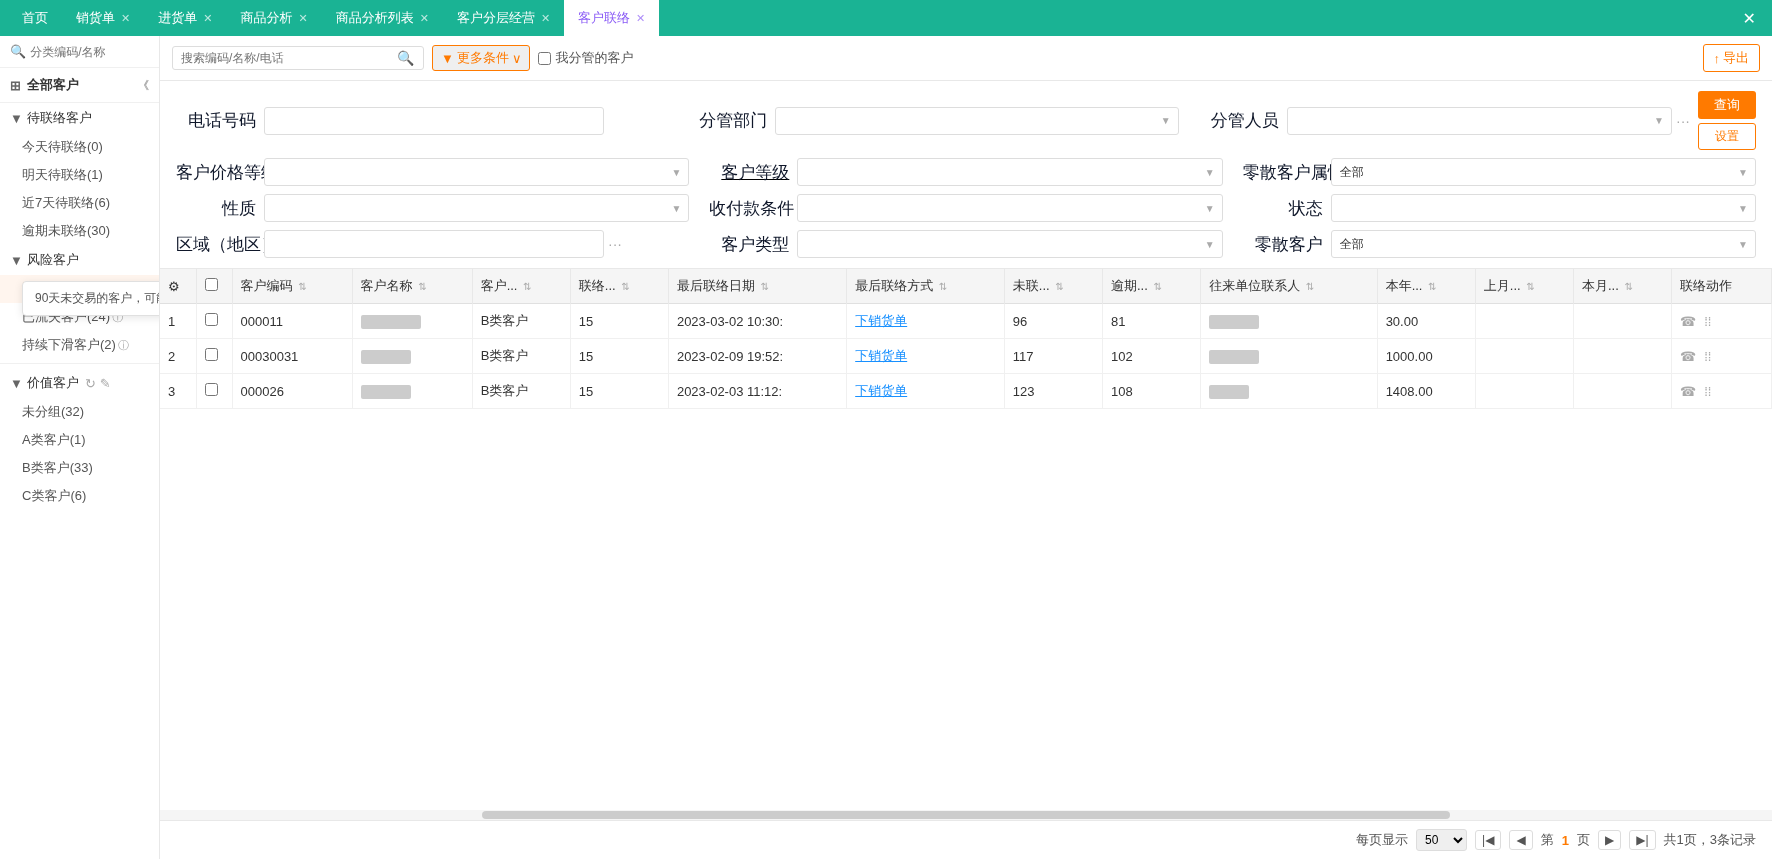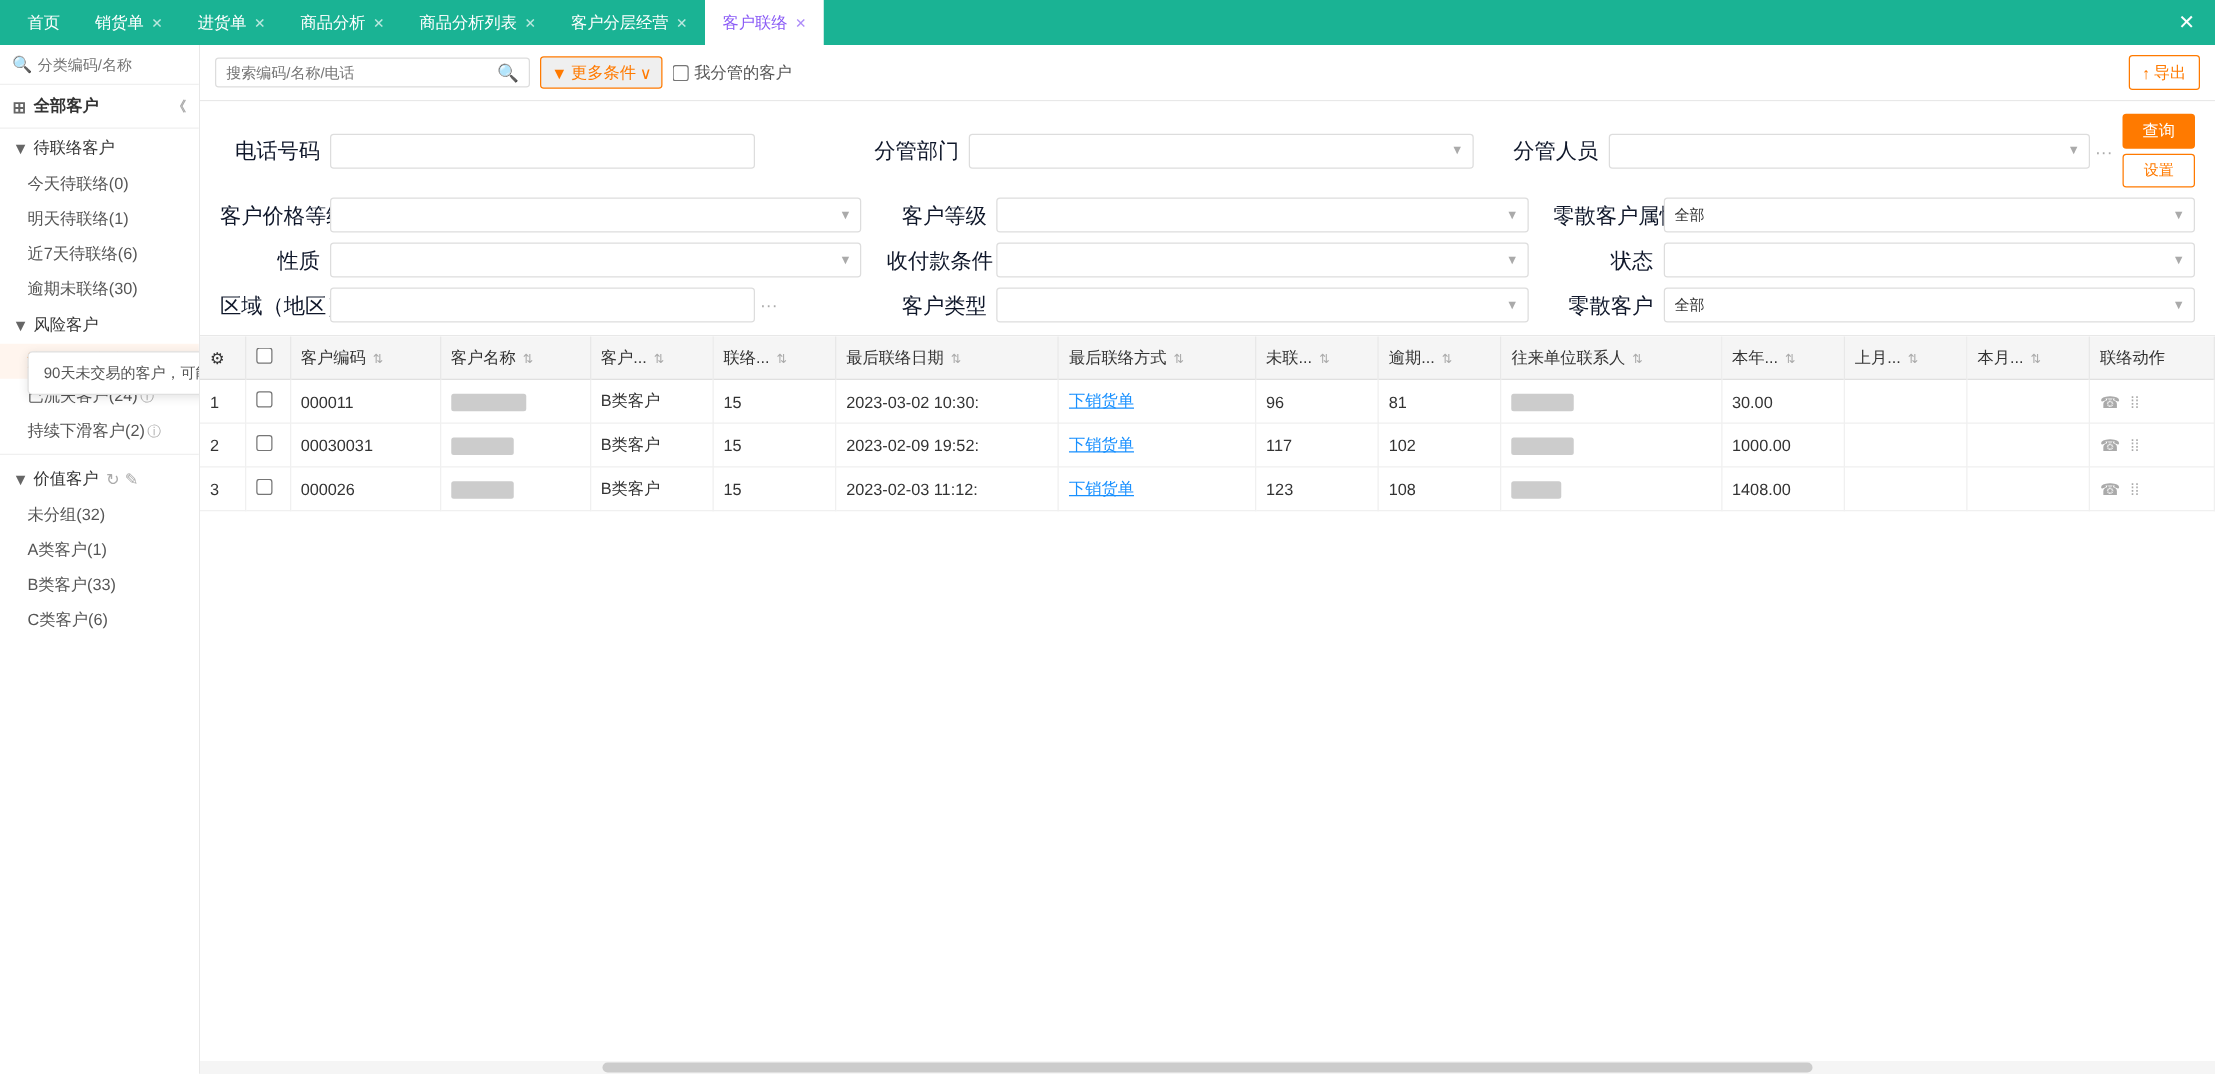--- a/index.html
+++ b/index.html
@@ -497,21 +497,21 @@
       </div>
 
       <div class="filter-row">
         <div class="filter-field">
           <span class="filter-label">客户价格等级</span>
           <div class="filter-select-wrap">
             <select></select>
             <span class="chevron">▼</span>
           </div>
         </div>
-        <div class="filter-field" style="margin-left:20px;">
+        <div class="filter-field" style="margin-left:20px;text-decoration:underline;">
           <span class="filter-label">客户等级</span>
           <div class="filter-select-wrap">
             <select></select>
             <span class="chevron">▼</span>
           </div>
         </div>
         <div class="filter-field" style="margin-left:20px;">
           <span class="filter-label">零散客户属性</span>
           <div class="filter-select-wrap">
             <select>
@@ -703,15 +703,31 @@
             </td>
           </tr>
         </tbody>
       </table>
     </div>
 
     <div class="scrollbar-area">
       <div class="scrollbar-thumb"></div>
     </div>
 
+    <div class="pagination-bar">
+      <span>每页显示</span>
+      <select class="page-size-select">
+        <option>50</option>
+        <option>100</option>
+        <option>200</option>
+      </select>
+      <button class="pagination-btn">|◀</button>
+      <button class="pagination-btn">◀</button>
+      <span>第</span>
+      <span class="page-num">1</span>
+      <span>页</span>
+      <button class="pagination-btn">▶</button>
+      <button class="pagination-btn">▶|</button>
+      <span>共1页，3条记录</span>
+    </div>
 
   </div>
 </div>
 
 </body></html>

